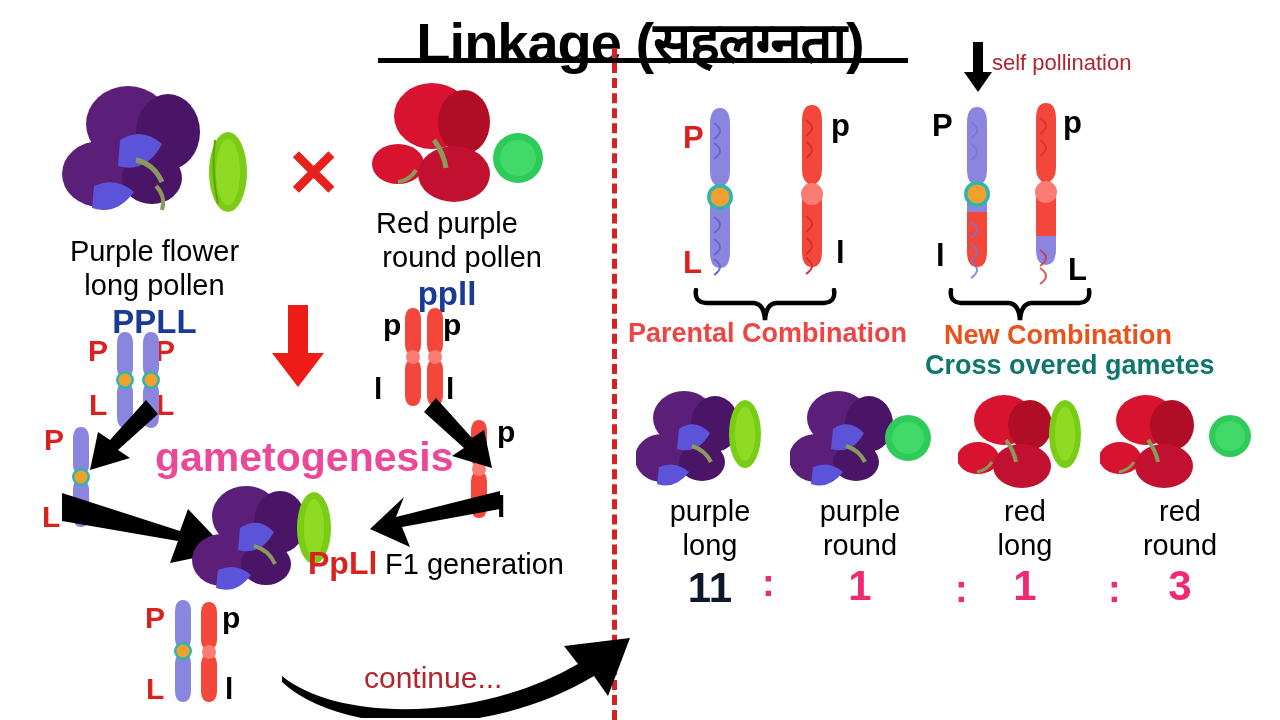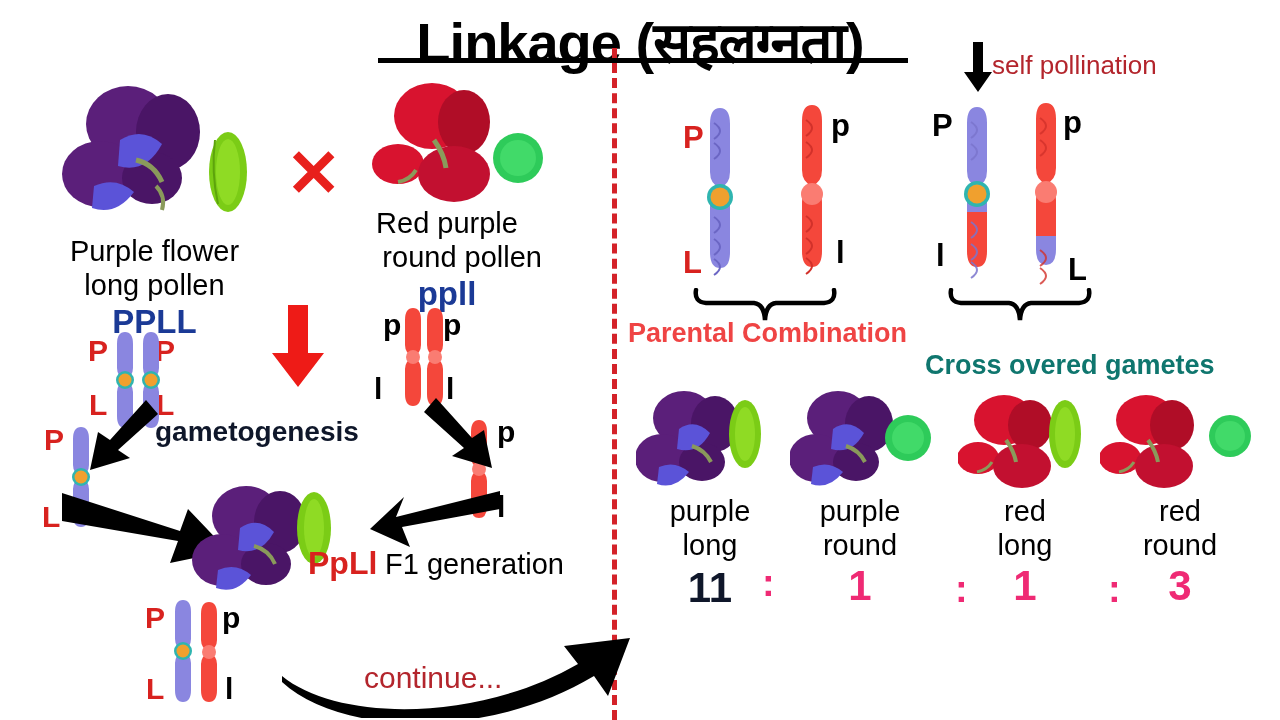--- a/index.html
+++ b/index.html
@@ -115,21 +115,21 @@
   </svg>
   <svg class="abs" style="left:424px;top:306px;" width="22" height="102" viewBox="0 0 22 102">
     <path d="M11 2 q8 0 8 12 l0 25 q0 8 -8 12 q-8 4 -8 12 l0 25 q0 12 8 12 q8 0 8 -12 l0 -25 q0 -8 -8 -12 q-8 -4 -8 -12 l0 -25 q0 -12 8 -12z" fill="#f4473b"></path>
     <circle cx="11" cy="51" r="7" fill="#fa7c72"></circle>
   </svg>
 
   <svg class="abs" style="left:268px;top:305px;" width="60" height="85" viewBox="0 0 60 85">
     <polygon points="20,0 40,0 40,48 56,48 30,82 4,48 20,48" fill="#ee1b17"></polygon>
   </svg>
 
-  <div class="abs nosel" style="left:155px;top:416px;font-size:28px;font-weight:bold;color:#0f172a;">gametogenesis</div>
+  <div class="abs nosel" style="left:155px;top:434px;font-size:41px;font-weight:bold;color:#ec4899;">gametogenesis</div>
 
   <div class="abs nosel allele-red" style="left:44px;top:423px;font-size:30px;">P</div>
   <div class="abs nosel allele-red" style="left:42px;top:500px;font-size:30px;">L</div>
   <svg class="abs" style="left:70px;top:425px;" width="22" height="105" viewBox="0 0 22 105">
     <path d="M11 2 q8 0 8 12 l0 26 q0 8 -8 12 q-8 4 -8 12 l0 26 q0 12 8 12 q8 0 8 -12 l0 -26 q0 -8 -8 -12 q-8 -4 -8 -12 l0 -26 q0 -12 8 -12z" fill="#8a86e0"></path>
     <circle cx="11" cy="52" r="9" fill="#2fb5b0"></circle>
       <circle cx="11" cy="52" r="6.5" fill="#f0a02e"></circle>
   </svg>
 
   <div class="abs nosel allele-black" style="left:497px;top:415px;font-size:30px;">p</div>
@@ -185,21 +185,21 @@
   </svg>
 
   <svg class="abs" style="left:278px;top:618px;" width="360" height="100" viewBox="0 0 360 100">
     <path d="M4 58 C60 104 200 104 300 46 L286 28 L352 20 L330 78 L316 58 C210 122 62 118 4 64 Z" fill="#000"></path>
   </svg>
   <div class="abs nosel" style="left:364px;top:661px;font-size:30px;color:#b3252c;">continue...</div>
 
   <svg class="abs" style="left:962px;top:42px;" width="32" height="52" viewBox="0 0 32 52">
     <polygon points="11,0 21,0 21,30 30,30 16,50 2,30 11,30" fill="#000"></polygon>
   </svg>
-  <div class="abs nosel" style="left:992px;top:50px;font-size:26px;color:#b3252c;">self pollination</div>
+  <div class="abs nosel" style="left:992px;top:50px;font-size:22px;color:#b3252c;">self pollination</div>
 
   <div class="abs nosel allele-red" style="left:683px;top:120px;font-size:31px;">P</div>
   <div class="abs nosel allele-red" style="left:683px;top:245px;font-size:31px;">L</div>
 
   <svg class="abs" style="left:706px;top:105px;" width="28" height="185" viewBox="0 0 28 185">
     <path d="M14 3 q10 0 10 16 l0 48 q0 12 -10 16 q-10 4 -10 16 l0 48 q0 16 10 16 q10 0 10 -16 l0 -48 q0 -12 -10 -16 q-10 -4 -10 -16 l0 -48 q0 -16 10 -16z" fill="#8a86e0"></path>
     <path d="M8 18 q12 8 0 16 M8 38 q12 8 0 16 M8 112 q12 8 0 16 M8 134 q12 8 0 16 M8 154 q12 8 0 16" stroke="#6b66c4" stroke-width="2" fill="none"></path>
     <circle cx="14" cy="92" r="13" fill="#2fb5b0"></circle>
       <circle cx="14" cy="92" r="9.5" fill="#f0a02e"></circle>
   </svg>
@@ -249,20 +249,21 @@
     <path d="M8 18 q12 8 0 16 M8 40 q12 8 0 16 M8 150 q12 8 0 16 M8 168 q12 8 0 16" stroke="#d2312a" stroke-width="2" fill="none" opacity=".8"></path>
     <circle cx="14" cy="92" r="11" fill="#fa7c72"></circle>
   </svg>
 
   <div class="abs nosel allele-black" style="left:1063px;top:105px;font-size:31px;">p</div>
   <div class="abs nosel allele-black" style="left:1068px;top:252px;font-size:31px;">L</div>
 
   <svg class="abs" style="left:945px;top:288px;" width="150" height="34" viewBox="0 0 150 34">
     <path d="M6 2 q-2 12 10 13 l48 0 q10 1 11 17 q1 -16 11 -17 l48 0 q12 -1 10 -13" stroke="#000" stroke-width="4.5" fill="none" stroke-linecap="round"></path>
   </svg>
+  <div class="abs nosel lbl-bold" style="left:944px;top:320px;font-size:27px;color:#e8531d;">New Combination</div>
   <div class="abs nosel lbl-bold" style="left:925px;top:350px;font-size:27px;color:#0f766e;">Cross overed gametes</div>
 
   <svg class="abs" style="left:636px;top:388px;" width="116" height="108" viewBox="0 0 116 108">
     <ellipse cx="48" cy="30" rx="31" ry="27" fill="#5b1f7a"></ellipse>
     <ellipse cx="79" cy="36" rx="24" ry="28" fill="#4a1566"></ellipse>
     <ellipse cx="26" cy="70" rx="27" ry="24" fill="#5b1f7a"></ellipse>
     <ellipse cx="66" cy="74" rx="23" ry="19" fill="#4a1566"></ellipse>
     <path d="M43 41 q16 -11 31 4 q-12 22 -33 16 z" fill="#5b53d8"></path>
     <path d="M23 79 q16 -7 30 5 q-14 18 -32 12 z" fill="#5b53d8"></path>
     <path d="M56 58 q13 4 19 16" stroke="#8a9a5b" stroke-width="4" fill="none"></path>

